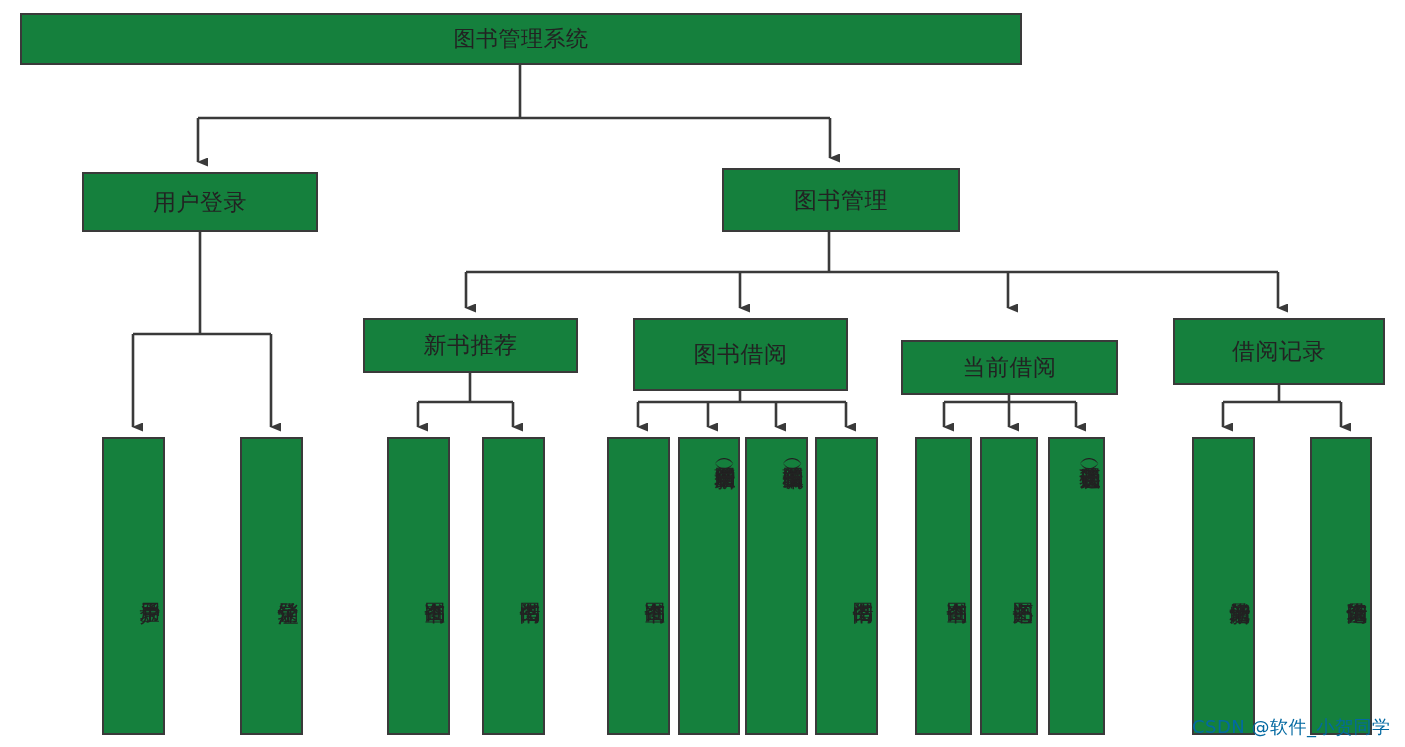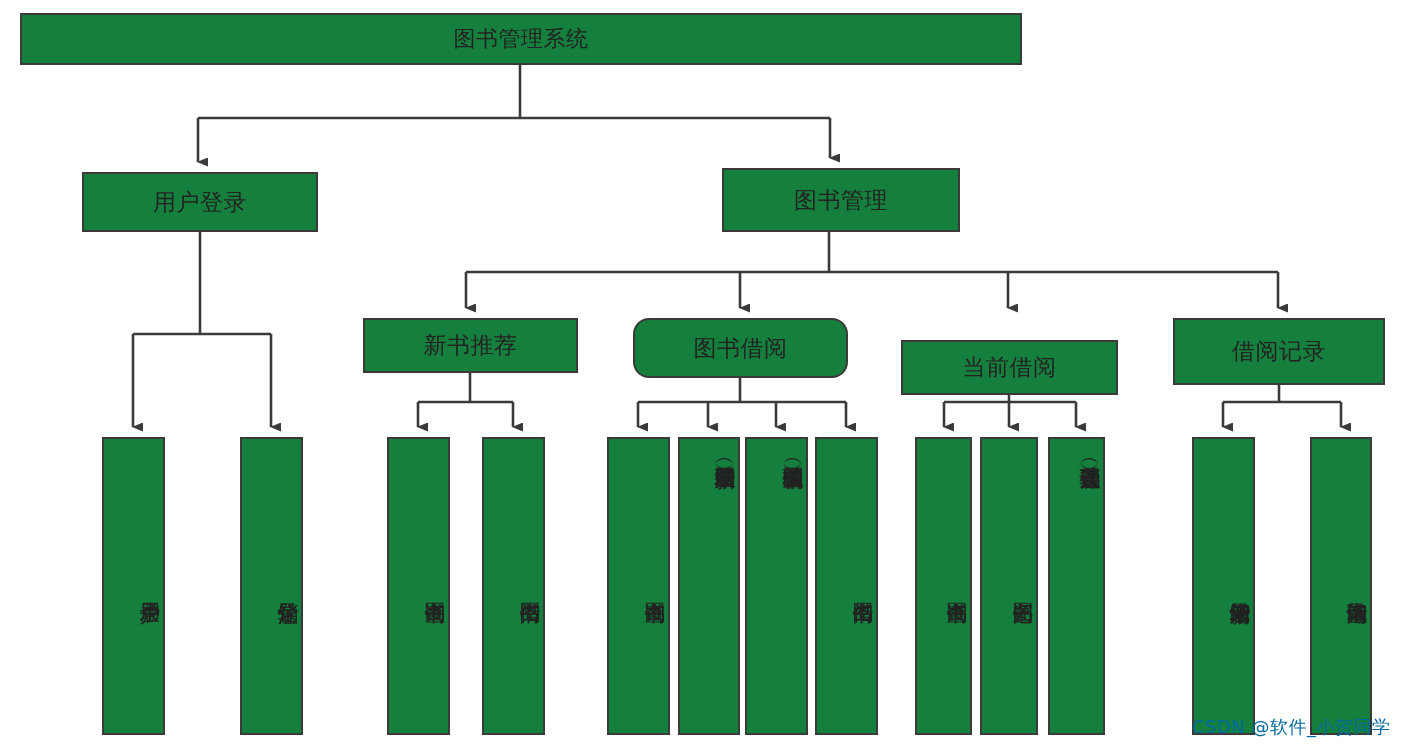--- a/index.html
+++ b/index.html
@@ -145,21 +145,21 @@
   </div>
 
   <div class="node-box node-h" style="left:710px; top:168px; width:238px; height:64px;margin-left:12px;">
     <span class="node-label">图书管理</span>
   </div>
 
   <div class="node-box node-h" style="left:363px; top:318px; width:215px; height:55px;align-items:center;">
     <span class="node-label">新书推荐</span>
   </div>
 
-  <div class="node-box node-h" style="left:633px; top:318px; width:215px; height:60px;border-radius:16px;">
+  <div class="node-box node-h" style="left:633px; top:318px; width:215px; height:73px;">
     <span class="node-label">图书借阅</span>
   </div>
 
   <div class="node-box node-h" style="left:901px; top:318px; width:217px; height:55px;margin-top:22px;">
     <span class="node-label">当前借阅</span>
   </div>
 
   <div class="node-box node-h" style="left:1173px; top:318px; width:212px; height:67px;">
     <span class="node-label">借阅记录</span>
   </div>

